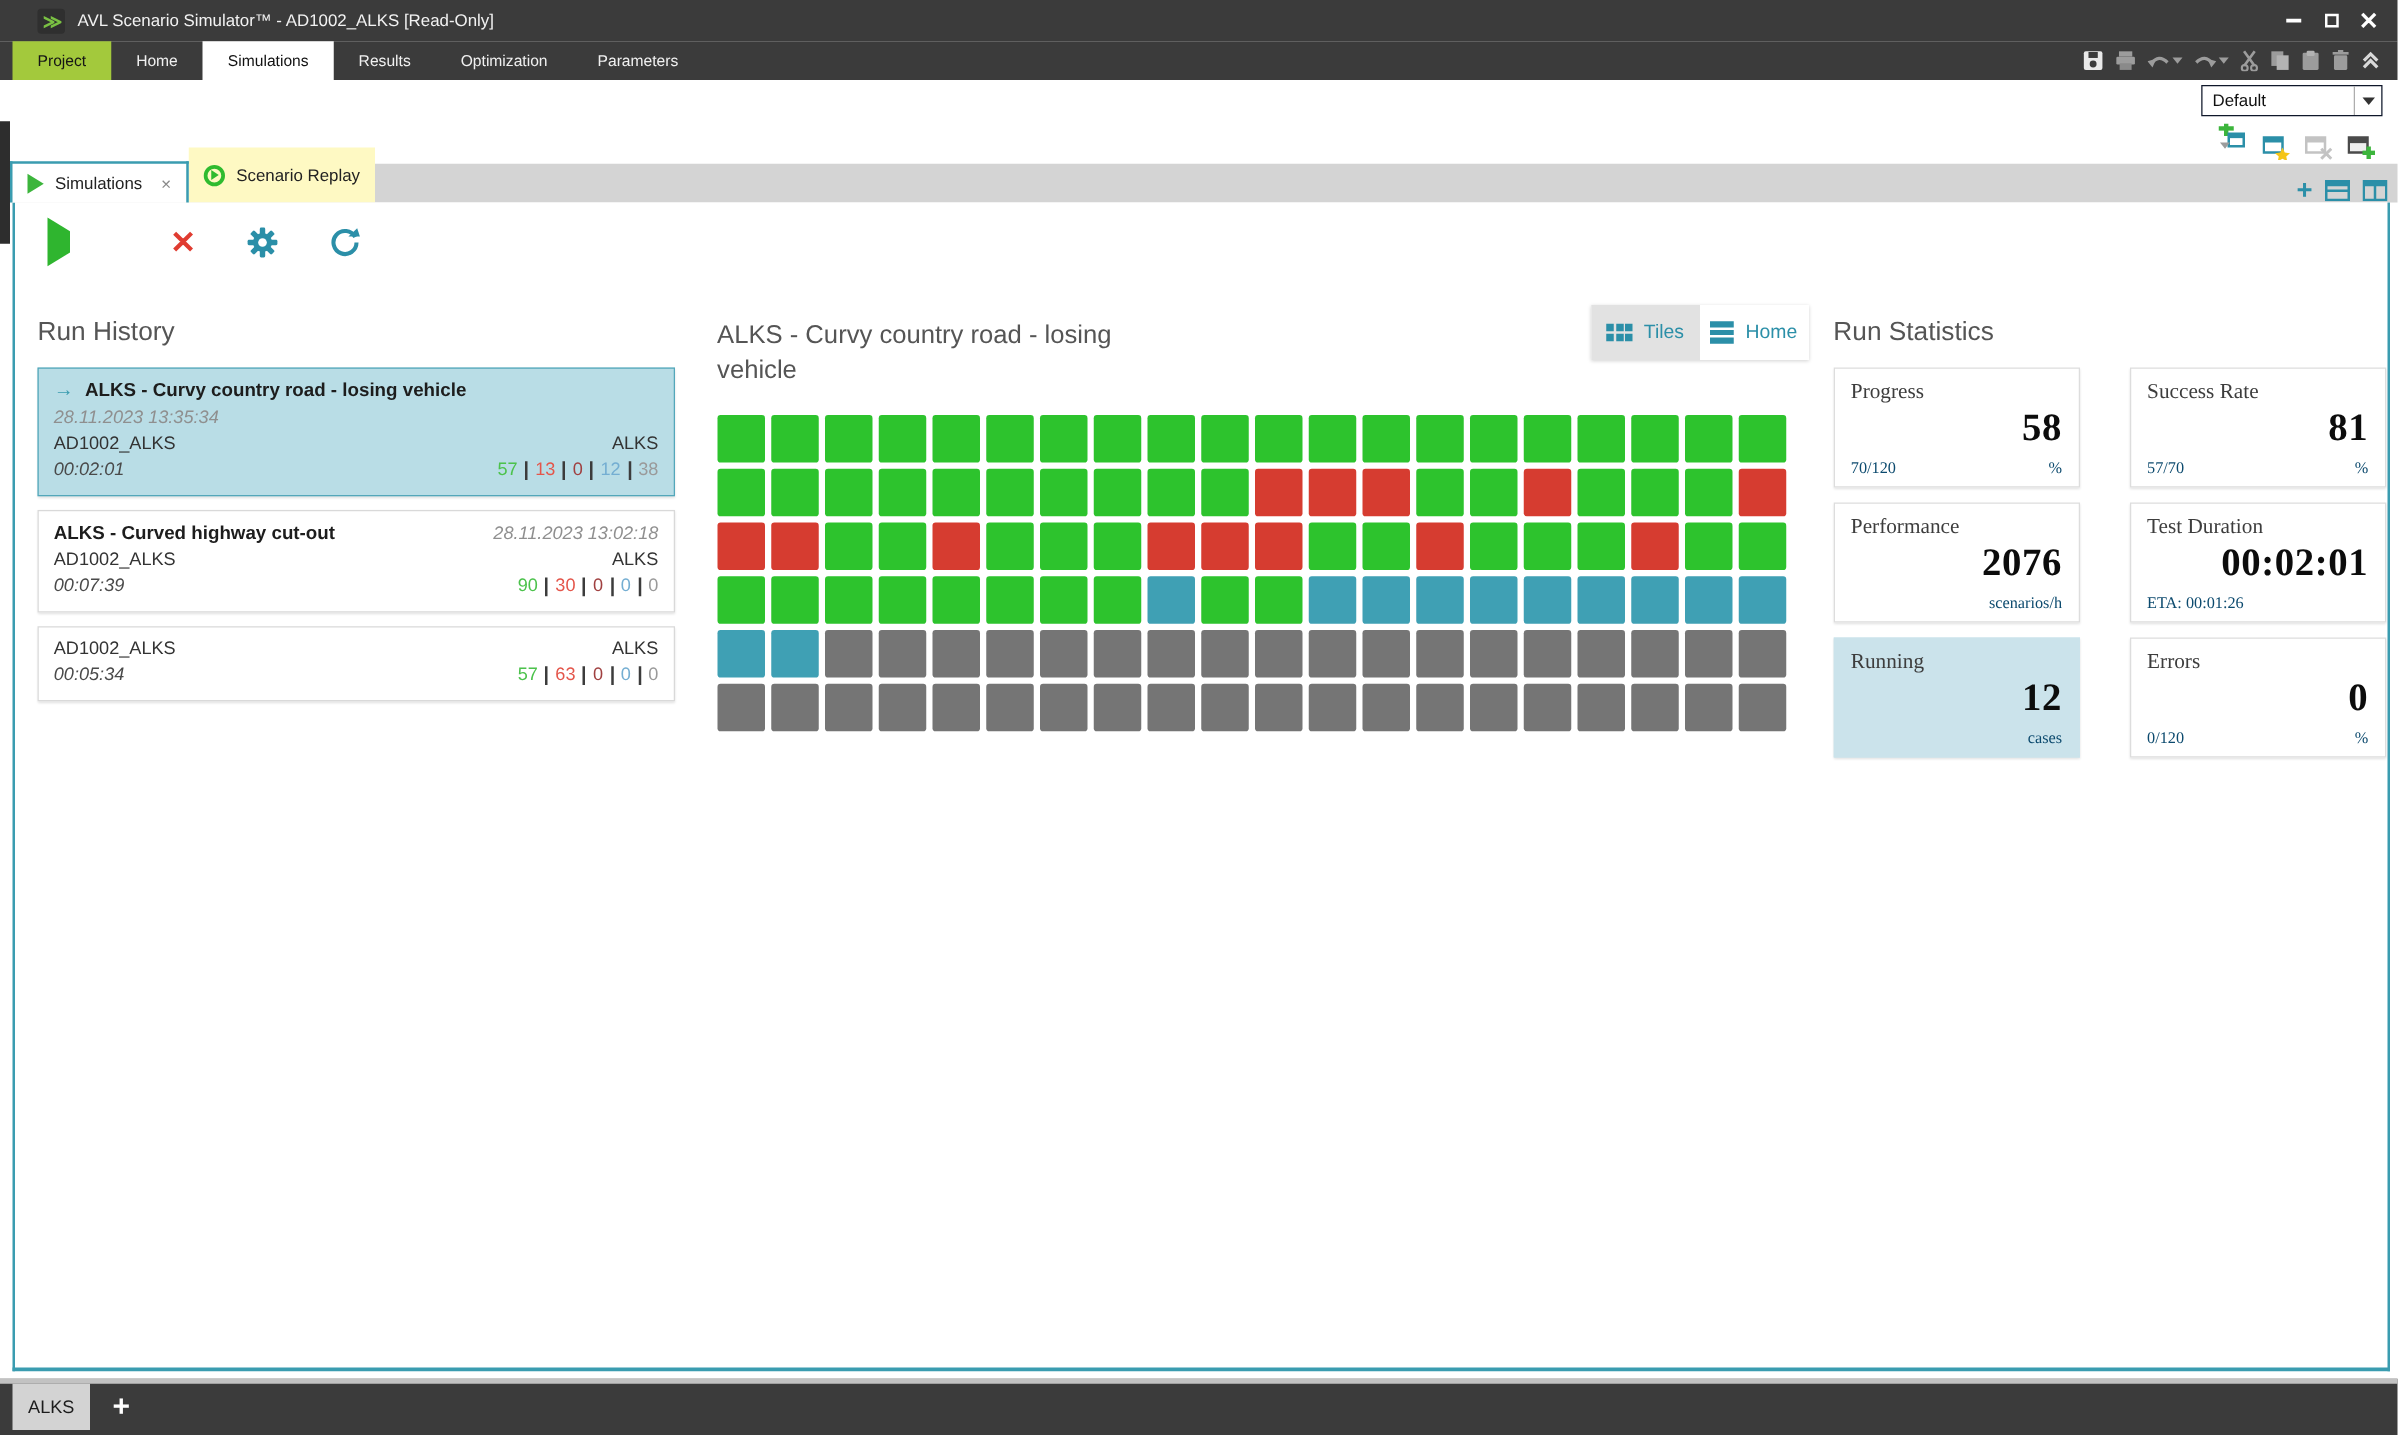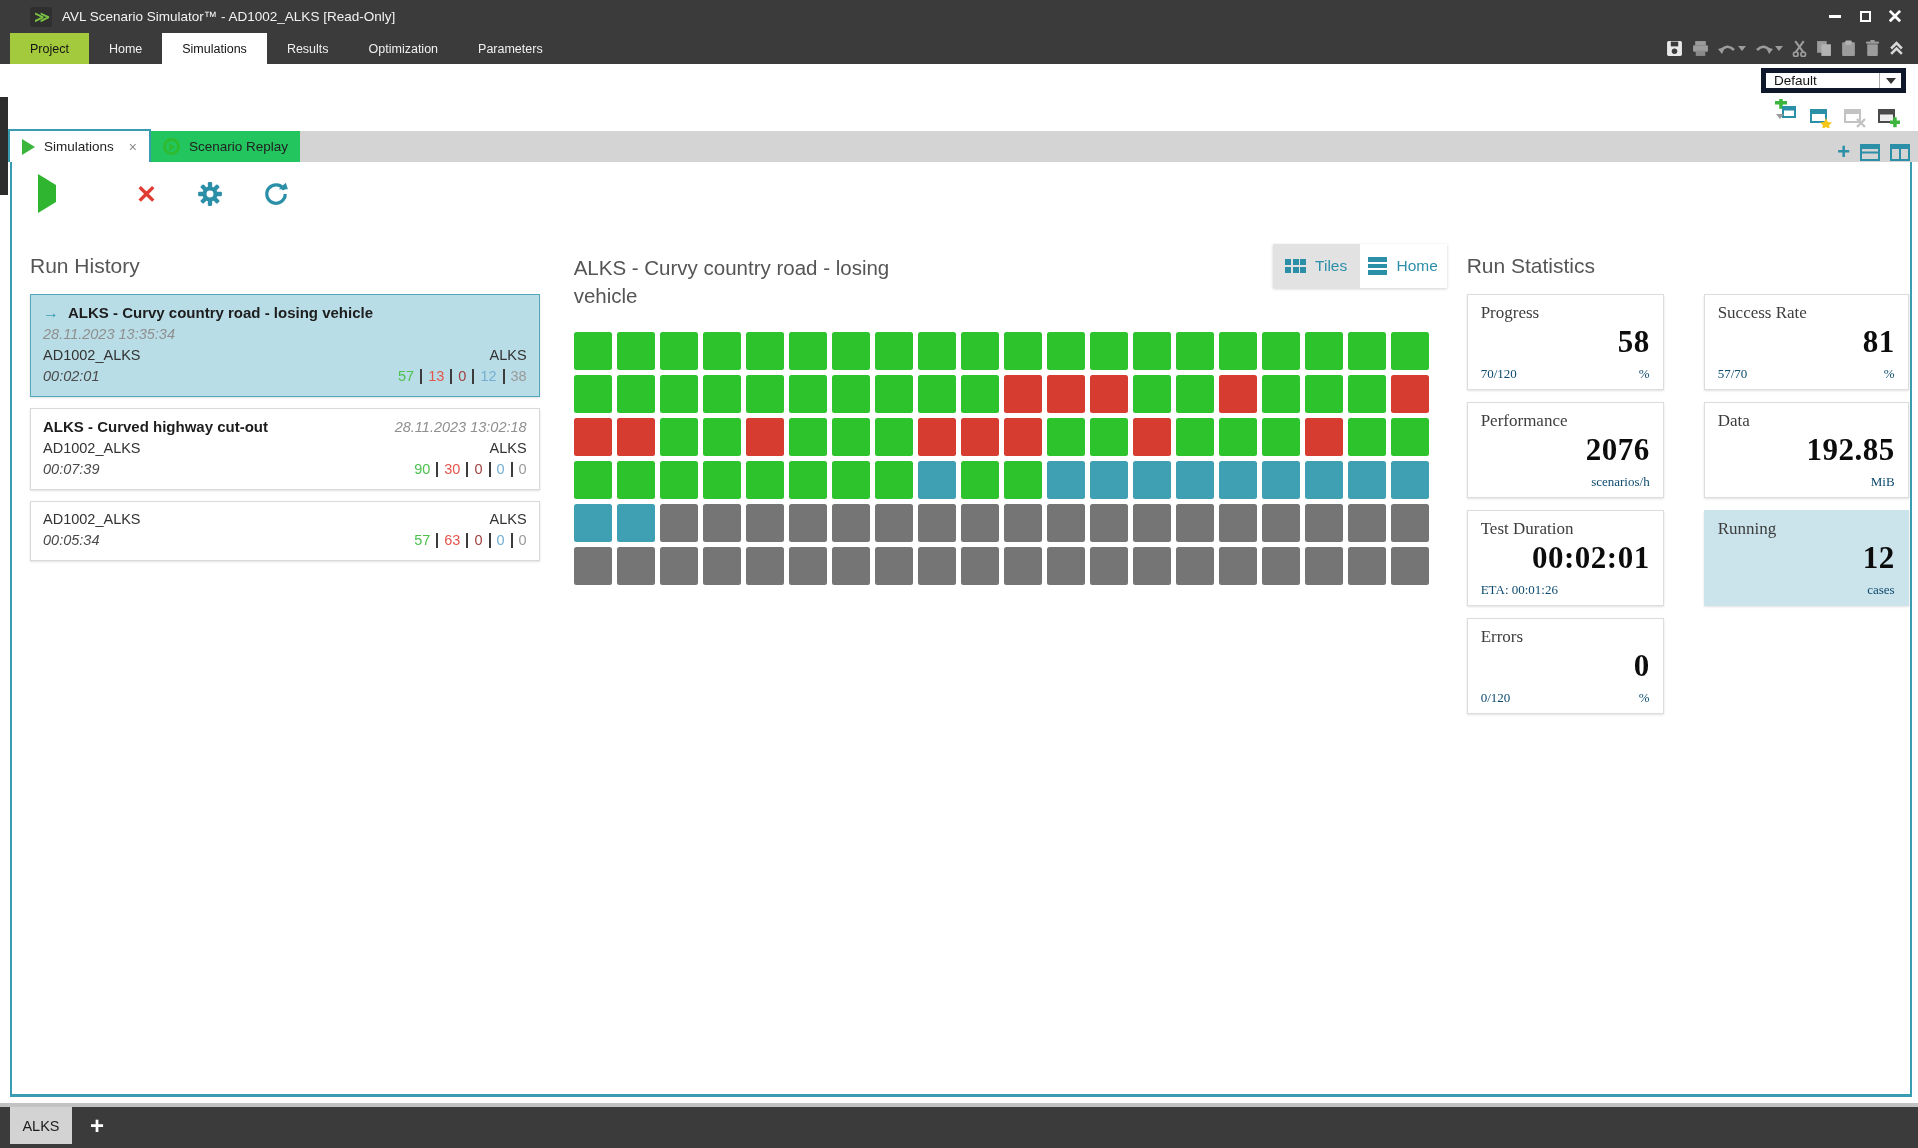--- a/index.html
+++ b/index.html
@@ -27,37 +27,37 @@
   .ribbon-tab { color:#f0f0f0; font-size:12.5px; padding:0 20px; display:flex; align-items:center; }
   .ribbon-tab.project { background:#a3c93c; color:#151515; }
   .ribbon-tab.active { background:#ffffff; color:#111; }
   .qat { margin-left:auto; display:flex; align-items:center; gap:9px; margin-right:14px; height:100%; }
   .qat .qi { display:flex; align-items:center; }
   .caret-down { width:0; height:0; border-left:4px solid transparent; border-right:4px solid transparent;
                 border-top:5px solid #9c9c9c; margin-left:2px; }
 
   
   .upper-strip { position:absolute; left:0; top:64px; width:1918px; height:67px; background:#fff; }
-  .combo { position:absolute; right:12px; top:4px; width:145px; height:25px; border:5px solid #0f172a;
+  .combo { position:absolute; right:12px; top:4px; width:145px; height:25px; border:1px solid #0f172a;
            background:#fff; display:flex; align-items:center; }
   .combo-value { flex:1; font-size:13.5px; color:#111; padding-left:8px; }
   .combo-btn { width:22px; height:100%; border-left:1px solid #adadad; display:flex;
                align-items:center; justify-content:center; }
   .combo-btn .tri { width:0; height:0; border-left:5px solid transparent; border-right:5px solid transparent;
                     border-top:6px solid #333; }
   .view-icons { position:absolute; right:18px; top:35px; display:flex; align-items:center; gap:12px; }
 
   
   .left-notch { position:absolute; left:0; top:97px; width:8px; height:98px; background:#2d2d2d; }
 
   
   .doc-tabstrip { position:absolute; left:8px; top:131px; width:1910px; height:31px;
                   background:#d4d4d4; display:flex; align-items:flex-end; }
-  .doc-tab { height:31px; display:flex; align-items:center; font-size:13.5px; color:#222;
-             padding:0 12px; gap:9px; background:#22c55e; position:relative; }
+  .doc-tab { height:44px; display:flex; align-items:center; font-size:13.5px; color:#222;
+             padding:0 12px; gap:9px; background:#fef9c3; position:relative; }
   .doc-tab.active { background:#fff; border:2px solid #3a9cb0; border-bottom:none; height:33px;
                     z-index:3; font-weight:400; }
   .play-tri { width:0; height:0; border-top:8px solid transparent; border-bottom:8px solid transparent;
               border-left:13px solid #3cb53c; }
   .tab-close { color:#8a8a8a; font-size:14px; margin-left:6px; }
   .replay-icon { width:17px; height:17px; border-radius:50%; border:3px solid #2fbb2f;
                  display:flex; align-items:center; justify-content:center; }
   .replay-icon .t { width:0; height:0; border-top:4px solid transparent; border-bottom:4px solid transparent;
                     border-left:6px solid #2fbb2f; margin-left:1px; }
   .strip-actions { margin-left:auto; display:flex; align-items:center; gap:10px; margin-right:8px; }
@@ -576,28 +576,20 @@
 
         <div class="stat-card">
           <div class="stat-label">Performance</div>
           <div class="stat-value">2076</div>
           <div class="stat-sub">
               <span></span>
               <span>scenarios/h</span>
             </div>
         </div>
 
-        <div class="stat-card">
-          <div class="stat-label">Data</div>
-          <div class="stat-value">192.85</div>
-          <div class="stat-sub">
-              <span></span>
-              <span>MiB</span>
-            </div>
-        </div>
 
         <div class="stat-card">
           <div class="stat-label">Test Duration</div>
           <div class="stat-value">00:02:01</div>
           <div class="stat-sub">
               <span>ETA: 00:01:26</span>
               <span></span>
             </div>
         </div>
 

